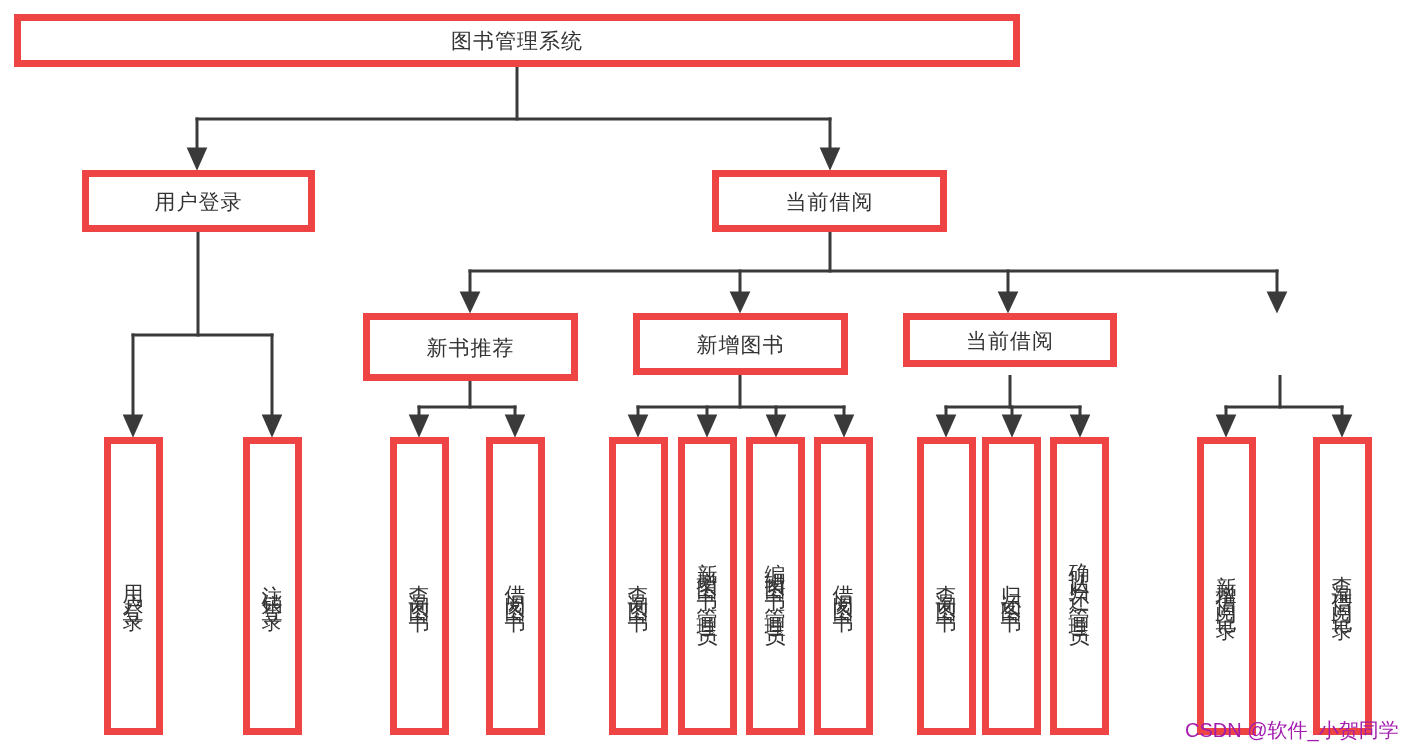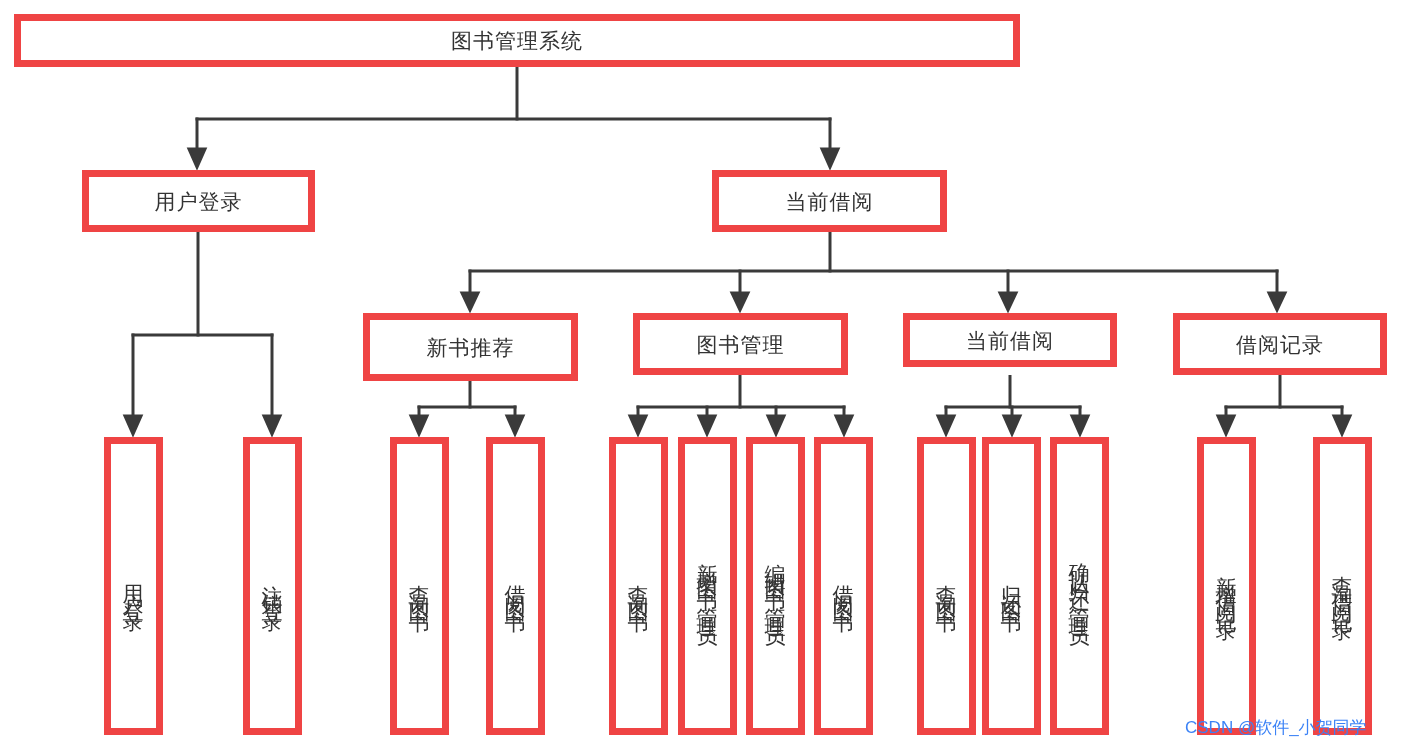--- a/index.html
+++ b/index.html
@@ -11,22 +11,22 @@
   .box{
     position:absolute;box-sizing:border-box;border:7px solid #ef4444;background:#ffffff;
     display:flex;align-items:center;justify-content:center;color:#333333;
   }
   .box.h span{font-size:21px;line-height:1;letter-spacing:1px;white-space:nowrap;}
   .box.v span{
     writing-mode:vertical-rl;text-orientation:mixed;
     font-size:21px;line-height:1;letter-spacing:9px;white-space:nowrap;
   }
   .watermark{
-    position:absolute;left:1185px;top:716px;font-size:17px;line-height:1.4;
-    color:#3b82f6;white-space:nowrap;z-index:5;
+    position:absolute;left:1185px;top:716px;font-size:20px;line-height:1.4;
+    color:#a21caf;white-space:nowrap;z-index:5;
   }
 </style>
 </head>
 <body>
 
 <div class="stage">
 
   <svg class="connectors" viewBox="0 0 1405 747" xmlns="http://www.w3.org/2000/svg" stroke="#3a3a3a" stroke-width="3" fill="#3a3a3a">
 
     <g>
@@ -111,27 +111,24 @@
     <span>用户登录</span>
   </div>
   <div class="box h" style="left:712px;top:170px;width:235px;height:62px">
     <span>当前借阅</span>
   </div>
 
   <div class="box h" style="left:363px;top:313px;width:215px;height:68px">
     <span>新书推荐</span>
   </div>
   <div class="box h" style="left:633px;top:313px;width:215px;height:62px">
-    <span>图书管理</span>
+    <span>新增图书</span>
   </div>
   <div class="box h" style="left:903px;top:313px;width:214px;height:54px">
     <span>当前借阅</span>
-  </div>
-  <div class="box h" style="left:1173px;top:313px;width:214px;height:62px">
-    <span>借阅记录</span>
   </div>
 
   <div class="box v" style="left:104px;top:437px;width:59px;height:298px">
     <span>用户登录</span>
   </div>
   <div class="box v" style="left:243px;top:437px;width:59px;height:298px">
     <span>注销登录</span>
   </div>
 
   <div class="box v" style="left:390px;top:437px;width:59px;height:298px">

